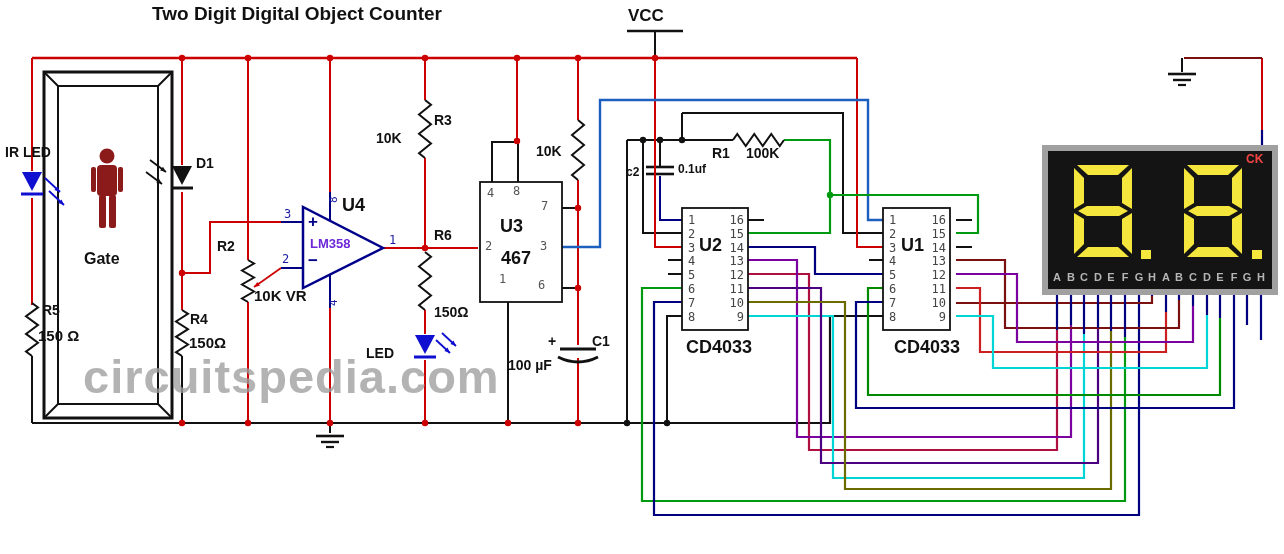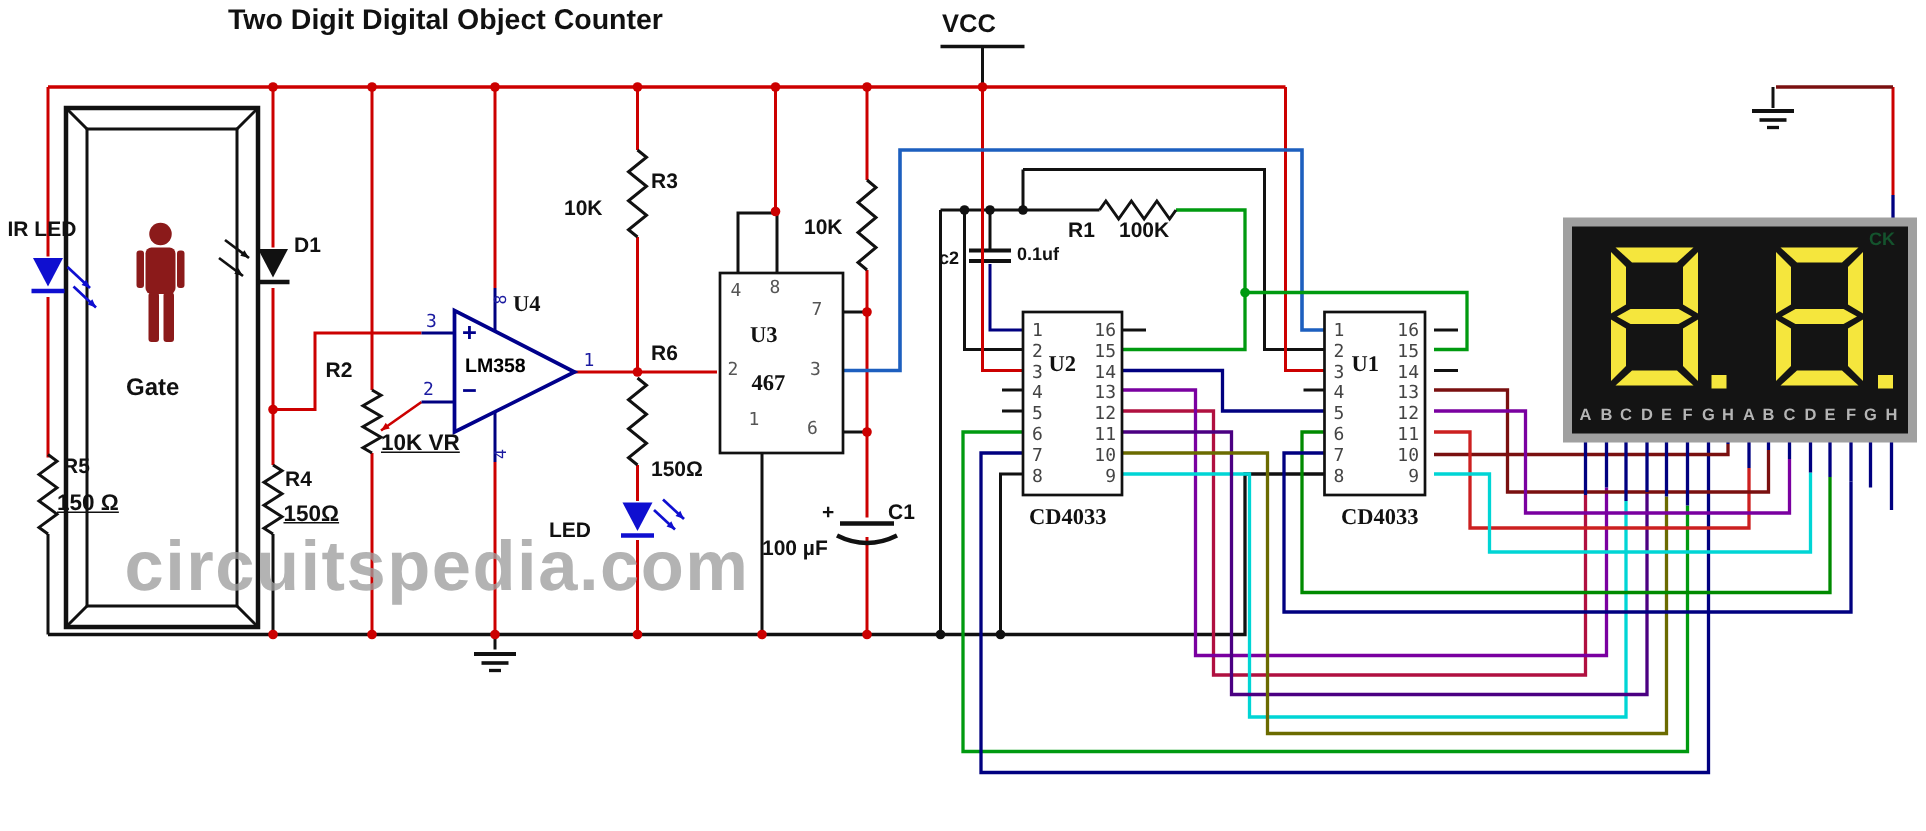--- a/index.html
+++ b/index.html
@@ -4,35 +4,35 @@
 <style>
   html,body{margin:0;padding:0;background:#fff;}
   #stage{position:relative;width:1284px;height:554px;background:#ffffff;overflow:hidden;
          font-family:"Liberation Sans",sans-serif;}
   #wires{position:absolute;left:0;top:0;z-index:1;}
   .lab{position:absolute;z-index:4;white-space:nowrap;color:#111;font-weight:bold;}
   .t1{font-size:19px;text-align:center;width:470px;}
   .t2{font-size:17px;}
   .t3{font-size:21px;}
   .lbl{font-size:14px;}
-  .lbl15{font-size:15px;text-decoration:underline;}
+  .lbl15{font-size:15px;}
   .lbl12{font-size:12px;}
-  .lblb{font-size:15px;font-family:Liberation Serif, serif;}
+  .lblb{font-size:18px;}
   .pnum{font-size:12px;color:#555;font-weight:normal;font-family:"DejaVu Sans Mono",monospace;}
   .pblue{font-size:12px;color:#1a1aa0;font-weight:normal;font-family:"DejaVu Sans Mono",monospace;}
   .opsign{font-size:17px;color:#00008b;}
-  .navyb{color:#000000;}
+  .navyb{color:#6d28d9;}
   .rot{transform:rotate(-90deg);transform-origin:left top;font-size:11px;color:#1a1aa0;
        font-weight:normal;font-family:"DejaVu Sans Mono",monospace;}
   .wm{font-size:47px;color:#9e9e9e;opacity:.78;letter-spacing:1px;z-index:3;}
   .icpin{position:absolute;z-index:4;font-size:12px;color:#444;font-weight:normal;
          font-family:"DejaVu Sans Mono",monospace;}
   .seglab{position:absolute;z-index:4;font-size:11px;font-weight:bold;color:#b5b5b5;
           width:14px;text-align:center;}
-  .cklab{position:absolute;z-index:4;font-size:12px;font-weight:bold;color:#14532d;}
+  .cklab{position:absolute;z-index:4;font-size:12px;font-weight:bold;color:#ef4444;}
 </style>
 </head>
 <body>
 
 <div id="stage">
   <svg id="wires" width="1284" height="554">
       <polyline points="627,31 683,31" fill="none" stroke="#111111" stroke-width="2.4" stroke-linejoin="miter"></polyline>
       <polyline points="655,31 655,58" fill="none" stroke="#111111" stroke-width="2" stroke-linejoin="miter"></polyline>
       <polyline points="32,423 830,423 830,316 883,316" fill="none" stroke="#111111" stroke-width="2.2" stroke-linejoin="miter"></polyline>
       <polyline points="32,356 32,423" fill="none" stroke="#111111" stroke-width="2" stroke-linejoin="miter"></polyline>

